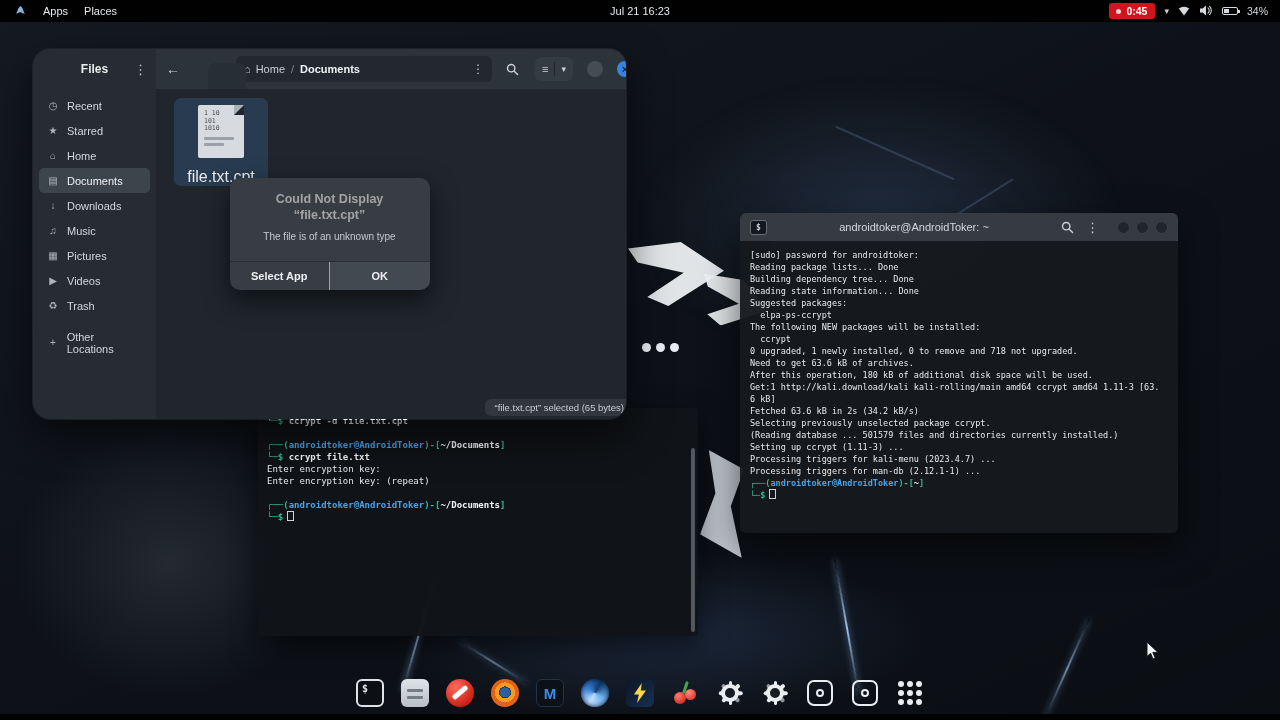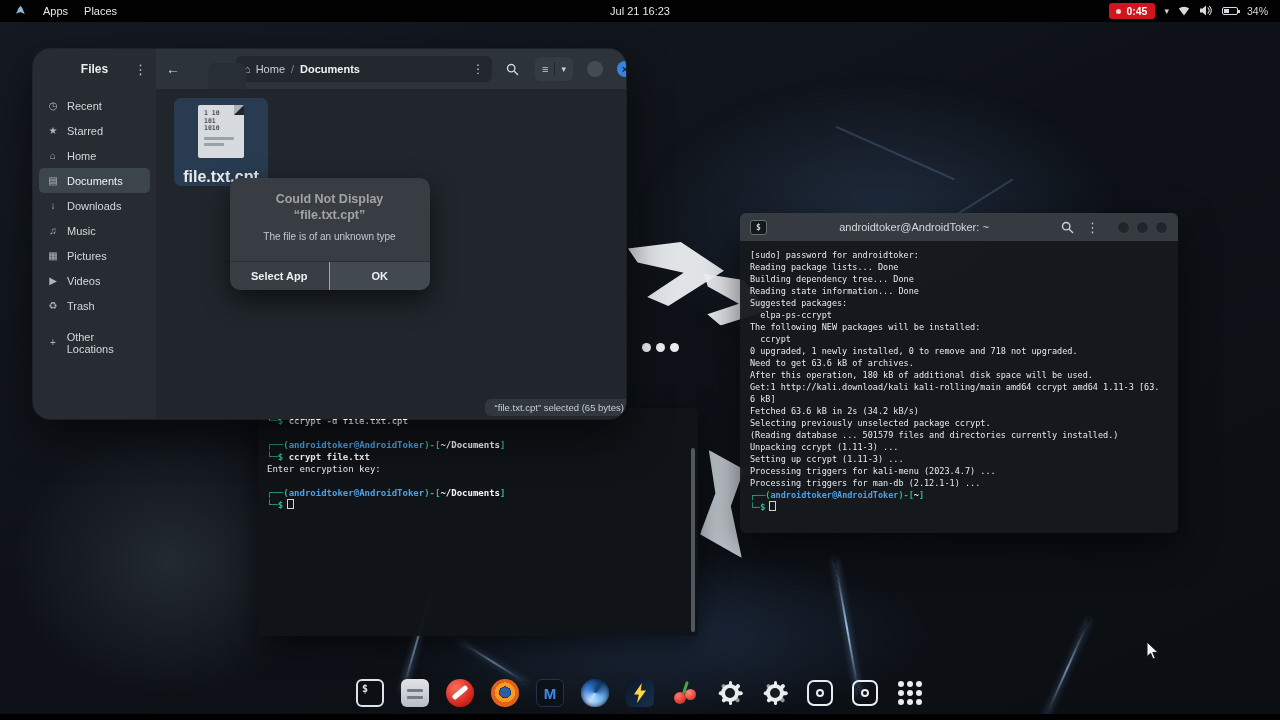--- a/index.html
+++ b/index.html
@@ -107,21 +107,21 @@
   .fw-search { margin-left:14px; display:flex; }
   .fw-view { margin-left:16px; height:24px; background:#343b42; border-radius:6px; display:flex; align-items:center;
     padding:0 7px; gap:6px; color:#ccd2d7; font-size:11px; }
   .fw-view-sep { width:1px; height:14px; background:#22282e; }
   .fw-circle { width:16px; height:16px; border-radius:50%; margin-left:14px; display:flex; align-items:center; justify-content:center; }
   .fw-circle.gray { background:#454c53; }
   .fw-circle.blue { background:#3584e4; }
   .fw-circle.blue i { font-style:normal; color:#16202b; font-size:11px; font-weight:700; line-height:1; }
   .fw-content { flex:1; position:relative; background:#20262c; }
   .file-tile { position:absolute; left:18px; top:9px; width:94px; height:88px; background:rgba(58,110,165,.30);
-    border-radius:7px; display:flex; flex-direction:column; align-items:center; padding-top:7px;font-weight:bold; }
+    border-radius:7px; display:flex; flex-direction:column; align-items:center; padding-top:7px; }
   .file-icon { position:relative; width:46px; height:56px; background:#d7dbdf; border-radius:2px; padding:5px 0 0 6px; }
   .file-fold { position:absolute; right:0; top:0; width:0; height:0; border-left:10px solid #aab1b7; border-top:10px solid #20262c; transform:rotate(90deg); }
   .fi-line { font-family:"DejaVu Sans Mono", monospace; font-size:6.5px; line-height:7.5px; color:#4a4f54; }
   .fi-bar { width:30px; height:3px; background:#9aa1a8; border-radius:1px; margin-top:4px; }
   .fi-bar.short { width:20px; margin-top:3px; }
   .file-label { margin-top:10px; color:#e9ebed; font-size:16px; }
   .fw-status { position:absolute; right:9px; bottom:3px; background:#30373d; color:#c9ced3; font-size:9.5px;
     padding:3px 10px; border-radius:6px; }
   
   .dialog { position:absolute; left:50%; top:50%; transform:translate(-50%,-50%); width:200px; height:112px;
@@ -193,20 +193,21 @@
   <div class="wp whitepatch"></div>
 </div>
 
 <div class="term-left">
   <div class="term-body" id="term-left-body">
       <div class="tline"><span class="sg-f">└─$</span><span class="sg-b"> ccrypt -d file.txt.cpt</span></div>
       <div class="tline">&nbsp;</div>
       <div class="tline"><span class="sg-f">┌──(</span><span class="sg-u">androidtoker@AndroidToker</span><span class="sg-f">)-[</span><span class="sg-w">~/Documents</span><span class="sg-f">]</span></div>
       <div class="tline"><span class="sg-f">└─$</span><span class="sg-b"> ccrypt file.txt</span></div>
       <div class="tline"><span>Enter encryption key:</span></div>
+      <div class="tline"><span>Enter encryption key: (repeat)</span></div>
       <div class="tline">&nbsp;</div>
       <div class="tline"><span class="sg-f">┌──(</span><span class="sg-u">androidtoker@AndroidToker</span><span class="sg-f">)-[</span><span class="sg-w">~/Documents</span><span class="sg-f">]</span></div>
       <div class="tline"><span class="sg-f">└─$</span><span class="cursor"></span></div>
     </div>
   <div class="tl-scroll"></div>
 </div>
 
 <div class="term-right">
   <div class="tr-header">
     <span class="tr-appicon">
@@ -234,21 +235,20 @@
       <div class="tline"><span>The following NEW packages will be installed:</span></div>
       <div class="tline"><span>  ccrypt</span></div>
       <div class="tline"><span>0 upgraded, 1 newly installed, 0 to remove and 718 not upgraded.</span></div>
       <div class="tline"><span>Need to get 63.6 kB of archives.</span></div>
       <div class="tline"><span>After this operation, 180 kB of additional disk space will be used.</span></div>
       <div class="tline"><span>Get:1 http://kali.download/kali kali-rolling/main amd64 ccrypt amd64 1.11-3 [63.</span></div>
       <div class="tline"><span>6 kB]</span></div>
       <div class="tline"><span>Fetched 63.6 kB in 2s (34.2 kB/s)</span></div>
       <div class="tline"><span>Selecting previously unselected package ccrypt.</span></div>
       <div class="tline"><span>(Reading database ... 501579 files and directories currently installed.)</span></div>
-      <div class="tline"><span>Unpacking ccrypt (1.11-3) ...</span></div>
       <div class="tline"><span>Setting up ccrypt (1.11-3) ...</span></div>
       <div class="tline"><span>Processing triggers for kali-menu (2023.4.7) ...</span></div>
       <div class="tline"><span>Processing triggers for man-db (2.12.1-1) ...</span></div>
       <div class="tline"><span class="sg-f">┌──(</span><span class="sg-u">androidtoker@AndroidToker</span><span class="sg-f">)-[</span><span class="sg-w">~</span><span class="sg-f">]</span></div>
       <div class="tline"><span class="sg-f">└─$</span><span class="cursor"></span></div>
     </div>
 </div>
 
 <div class="files-window">
   <div class="fw-sidebar">

